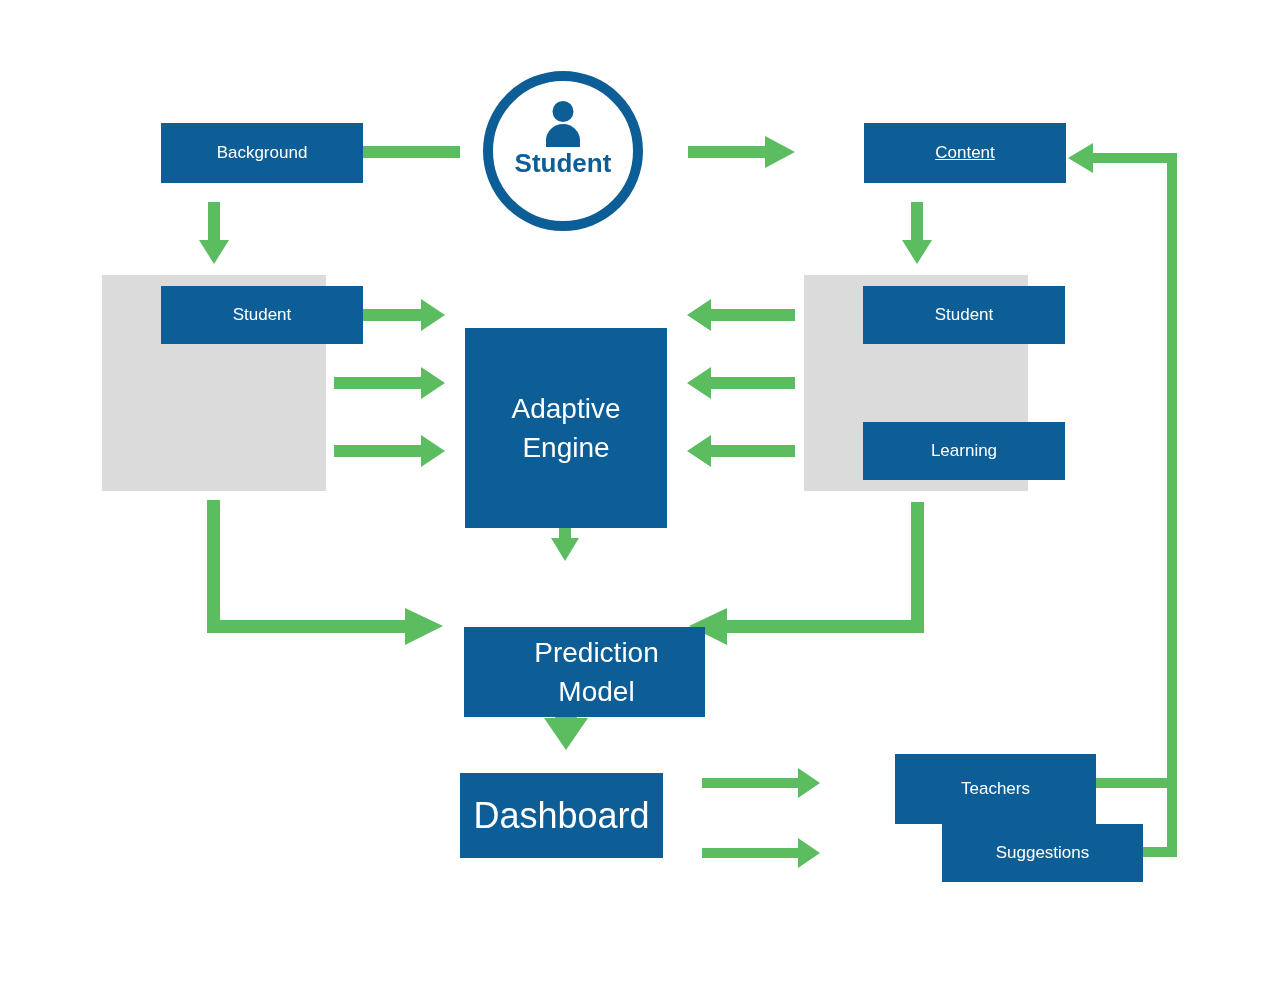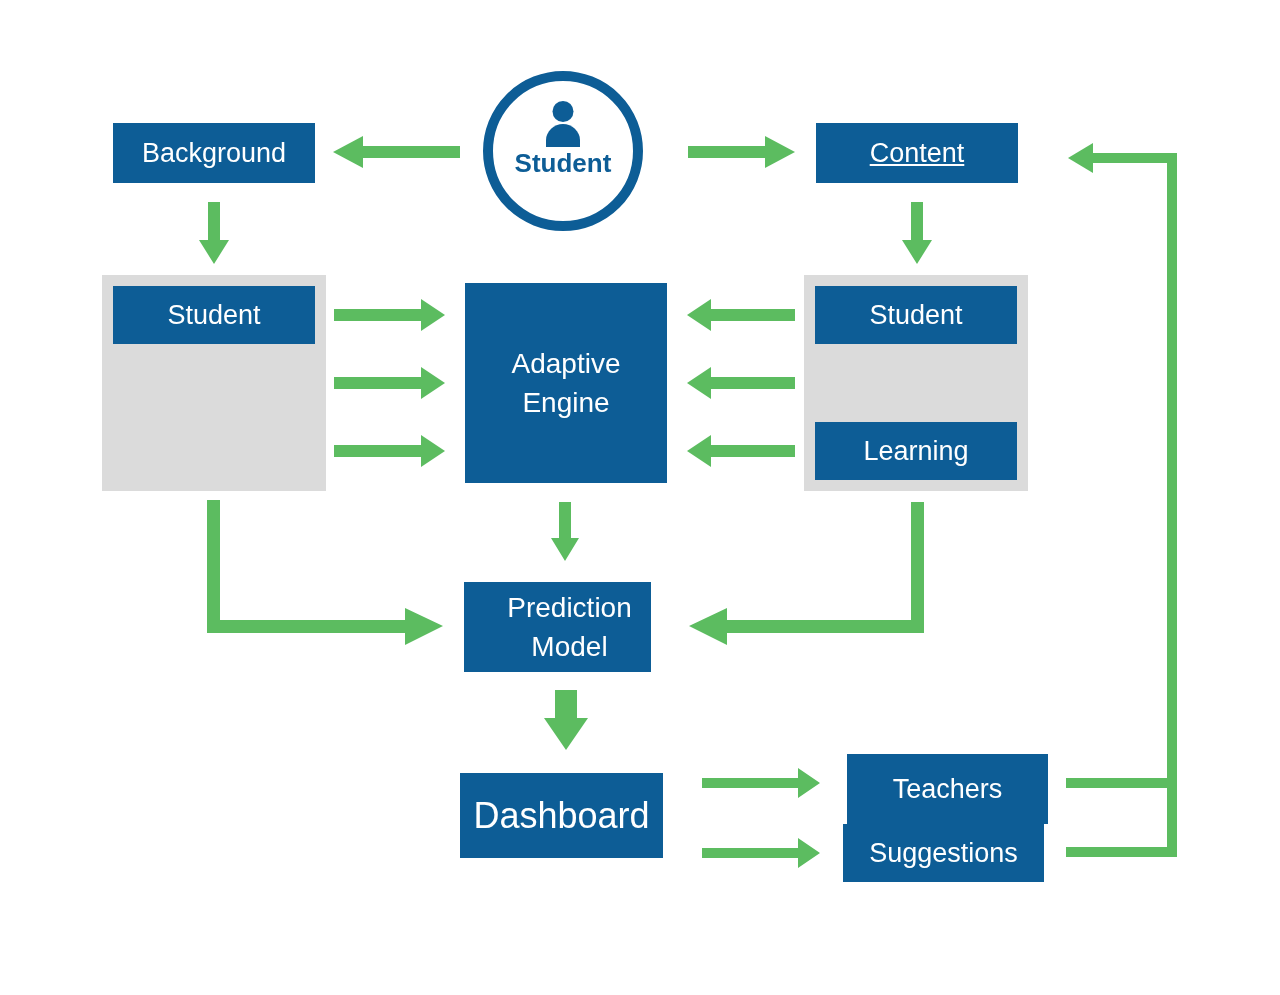--- a/index.html
+++ b/index.html
@@ -8,41 +8,41 @@
     --group-gray:#dbdbdb;
     --label-white:#ffffff;
   }
   html,body{margin:0;padding:0;background:#ffffff;}
   body{font-family:"Liberation Sans","DejaVu Sans",sans-serif;}
   .canvas{position:relative;width:1280px;height:995px;background:#ffffff;overflow:hidden;}
   .arrow-layer{position:absolute;left:0;top:0;width:1280px;height:995px;color:var(--arrow-green);}
   .node{position:absolute;background:var(--node-blue);color:var(--label-white);
         display:flex;align-items:center;justify-content:center;text-align:center;
         box-sizing:border-box;}
-  .small-label{font-size:27px;}
-  .big-label{font-size:28px;line-height:1.4;}
+  .small-label{font-size:17px;margin-left:48px;}
+  .big-label{font-size:28px;line-height:1.4;margin-top:45px;}
   .wrap-narrow{display:inline-block;max-width:150px;}
   .group{position:absolute;background:var(--group-gray);box-sizing:border-box;
          display:flex;flex-direction:column;justify-content:space-between;padding:11px;}
   .group .node{position:relative;width:202px;height:58px;}
   .hub{position:absolute;left:483px;top:71px;width:160px;height:160px;border-radius:50%;
        background:#ffffff;border:10px solid var(--node-blue);box-sizing:border-box;
        display:flex;flex-direction:column;align-items:center;justify-content:flex-start;
        padding-top:20px;}
   .hub-label{color:var(--node-blue);font-weight:bold;font-size:26px;margin-top:1px;}
   .person{width:40px;height:46px;fill:var(--node-blue);}
   #background-box{left:113px;top:123px;width:202px;height:60px;}
   #content-box{left:816px;top:123px;width:202px;height:60px;text-decoration:underline;}
   #left-group{left:102px;top:275px;width:224px;height:216px;}
   #right-group{left:804px;top:275px;width:224px;height:216px;}
   #adaptive-engine{left:465px;top:283px;width:202px;height:200px;}
-  #prediction-model{left:464px;top:582px;width:187px;height:90px;padding-left:24px;}
+  #prediction-model{left:464px;top:582px;width:241px;height:90px;padding-left:24px;}
   #dashboard{left:460px;top:773px;width:203px;height:85px;font-size:36px;}
   #teachers{left:847px;top:754px;width:201px;height:70px;}
-  #suggestions{left:843px;top:824px;width:201px;height:58px;}
+  #suggestions{left:894px;top:824px;width:201px;height:58px;}
 </style>
 </head>
 <body>
 
 <div class="canvas">
 
   <svg class="arrow-layer" viewBox="0 0 1280 995" xmlns="http://www.w3.org/2000/svg">
 
     <path fill="currentColor" d="M460 146 L363 146 L363 136 L333 152 L363 168 L363 158 L460 158 Z"></path>
     <path fill="currentColor" d="M688 146 L765 146 L765 136 L795 152 L765 168 L765 158 L688 158 Z"></path>

